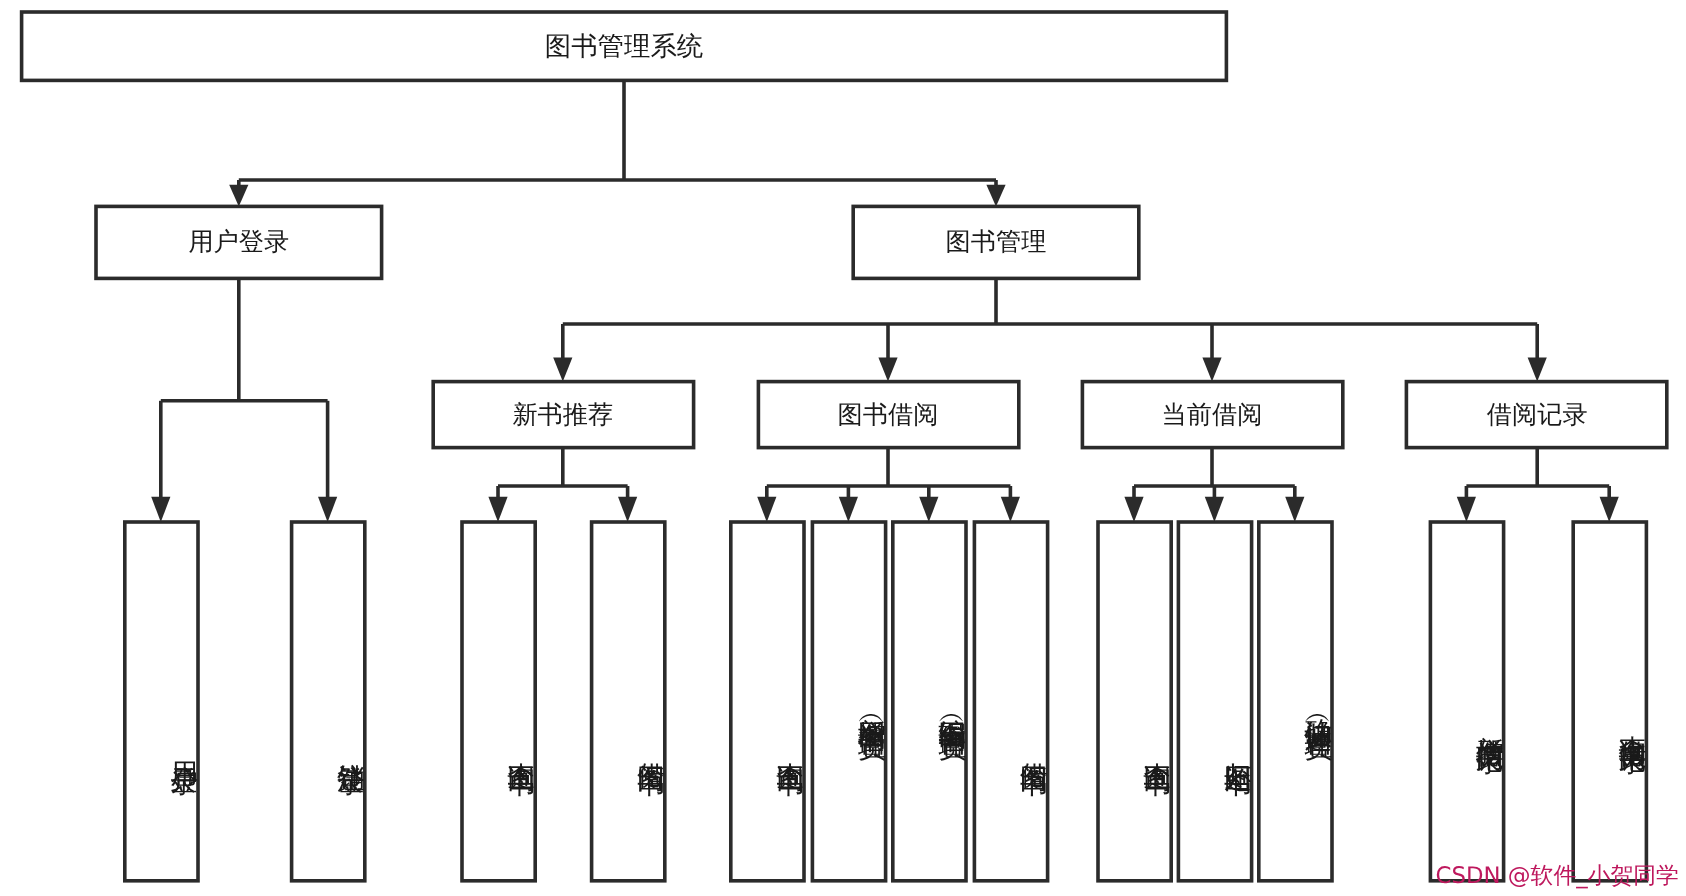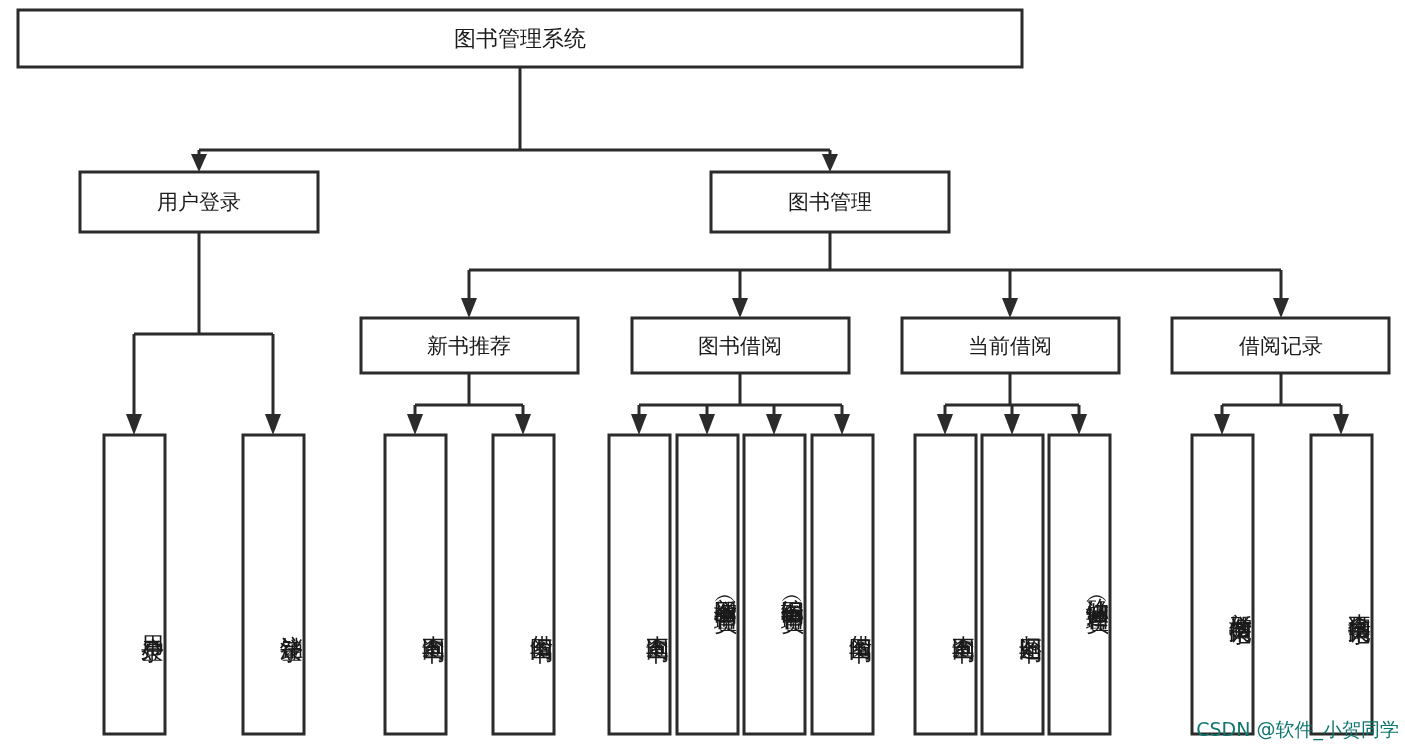--- a/index.html
+++ b/index.html
@@ -9,21 +9,21 @@
   .node-rect{fill:#ffffff;stroke:#2b2b2b;stroke-width:3;}
   .conn{stroke:#2b2b2b;stroke-width:3;fill:none;}
   .arrow-head{fill:#2b2b2b;stroke:none;}
   .node-label{font-family:"DejaVu Sans","Liberation Sans",sans-serif;fill:#1a1a1a;font-size:21px;text-anchor:middle;dominant-baseline:middle;}
   .node-label-root{font-size:22px;}
   .vlabel-box{position:absolute;display:flex;align-items:flex-start;justify-content:center;
       writing-mode:vertical-rl;text-orientation:upright;
       font-family:"DejaVu Sans","Liberation Sans",sans-serif;font-size:23px;color:#1a1a1a;
       line-height:1.12;letter-spacing:2px;box-sizing:border-box;pointer-events:none;}
   .watermark{position:absolute;right:6px;bottom:4px;font-family:"DejaVu Sans","Liberation Sans",sans-serif;
-      font-size:19px;color:#0f766e;white-space:nowrap;margin-top:16px;}
+      font-size:19px;color:#be185d;white-space:nowrap;margin-top:16px;}
 </style>
 </head>
 <body>
 
 <div id="diagram-root">
 
   <svg id="tree-svg" viewBox="0 0 1405 747">
     <defs></defs>
 
     <g>

